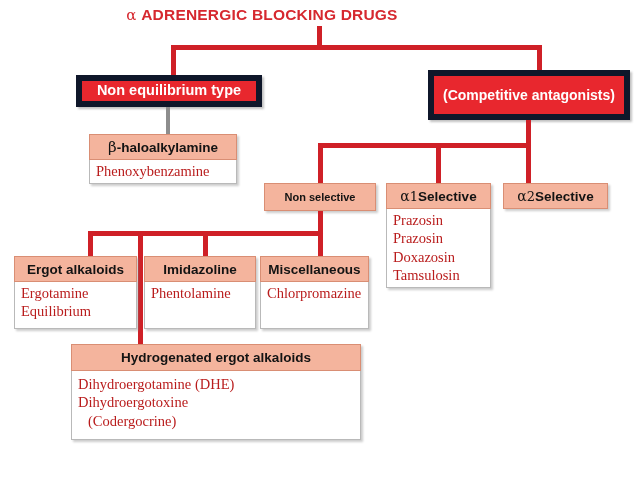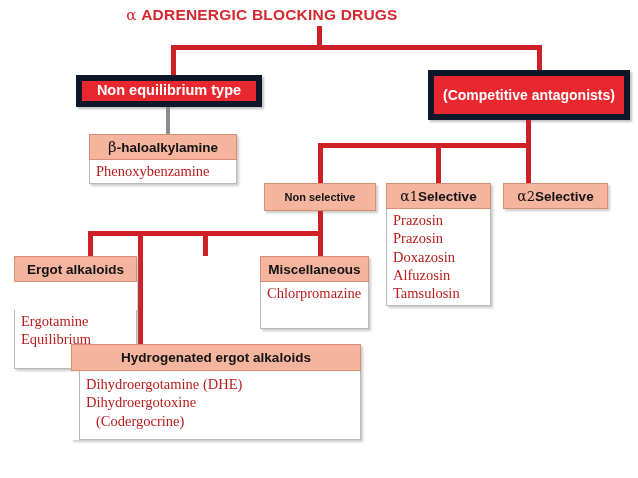--- a/index.html
+++ b/index.html
@@ -182,21 +182,20 @@
   <div class="group" style="left:386px; top:183px; width:105px;">
     <div class="ghead">
       <span class="alpha">α</span>
         <sub>1</sub>
         <span> Selective</span>
     </div>
     <div class="gbody">
       <div>Prazosin</div>
       <div>Prazosin</div>
       <div>Doxazosin</div>
-      <div>Alfuzosin</div>
       <div>Tamsulosin</div>
     </div>
   </div>
 
   <div class="group" style="left:503px; top:183px; width:105px;">
     <div class="ghead">
       <span class="alpha">α</span>
         <sub>2</sub>
         <span> Selective</span>
     </div>
@@ -207,40 +206,48 @@
   <div class="ln lnv" style="left:88px; top:231px; width:5px; height:25px;"></div>
   <div class="ln lnv" style="left:203px; top:231px; width:5px; height:25px;"></div>
   <div class="ln lnv" style="left:318px; top:231px; width:5px; height:25px;"></div>
 
   <div class="ln lnv" style="left:138px; top:231px; width:5px; height:115px;"></div>
 
   <div class="group" style="left:14px; top:256px; width:123px;">
     <div class="ghead">
       <span>Ergot alkaloids</span>
     </div>
-    <div class="gbody" style="height:59px;margin-top:28px;">
+    <div class="gbody" style="height:47px;">
       <div>Ergotamine</div>
       <div>Equilibrium</div>
     </div>
   </div>
 
+  <div class="group" style="left:144px; top:256px; width:112px;">
+    <div class="ghead">
+      <span>Imidazoline</span>
+    </div>
+    <div class="gbody" style="height:47px;">
+      <div>Phentolamine</div>
+    </div>
+  </div>
 
   <div class="group" style="left:260px; top:256px; width:109px;">
     <div class="ghead">
       <span>Miscellaneous</span>
     </div>
     <div class="gbody" style="height:47px;">
       <div>Chlorpromazine</div>
     </div>
   </div>
 
   <div class="group" style="left:71px; top:344px; width:290px;">
     <div class="ghead tall">
       <span>Hydrogenated ergot alkaloids</span>
     </div>
-    <div class="gbody" style="height:69px; padding-top:4px;margin-left:8px;">
+    <div class="gbody" style="height:69px; padding-top:4px;">
       <div>Dihydroergotamine (DHE)</div>
       <div>Dihydroergotoxine</div>
       <div class="indent">(Codergocrine)</div>
     </div>
   </div>
 
 </div>
 
 </body></html>

